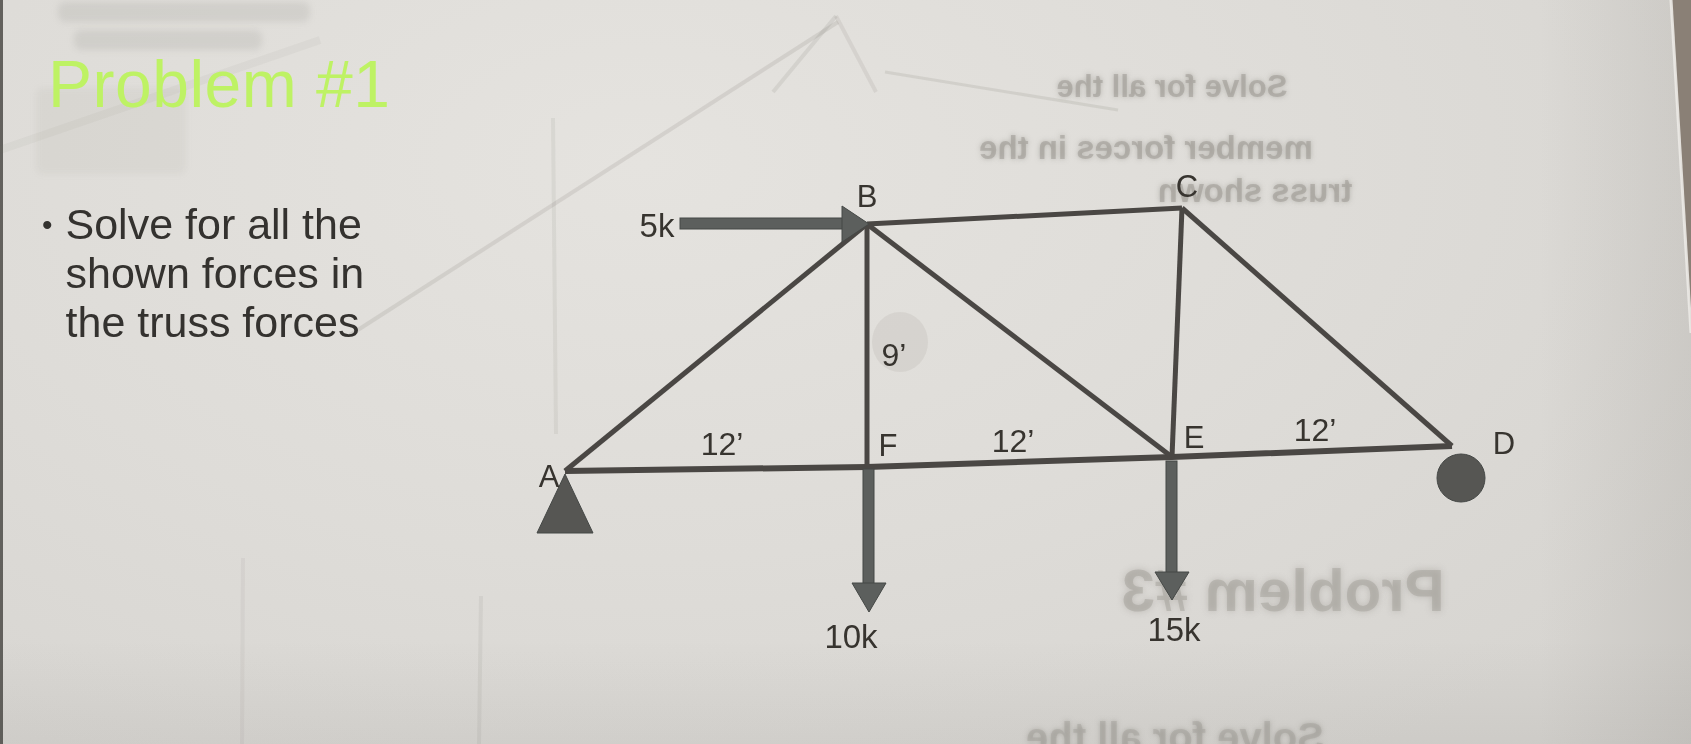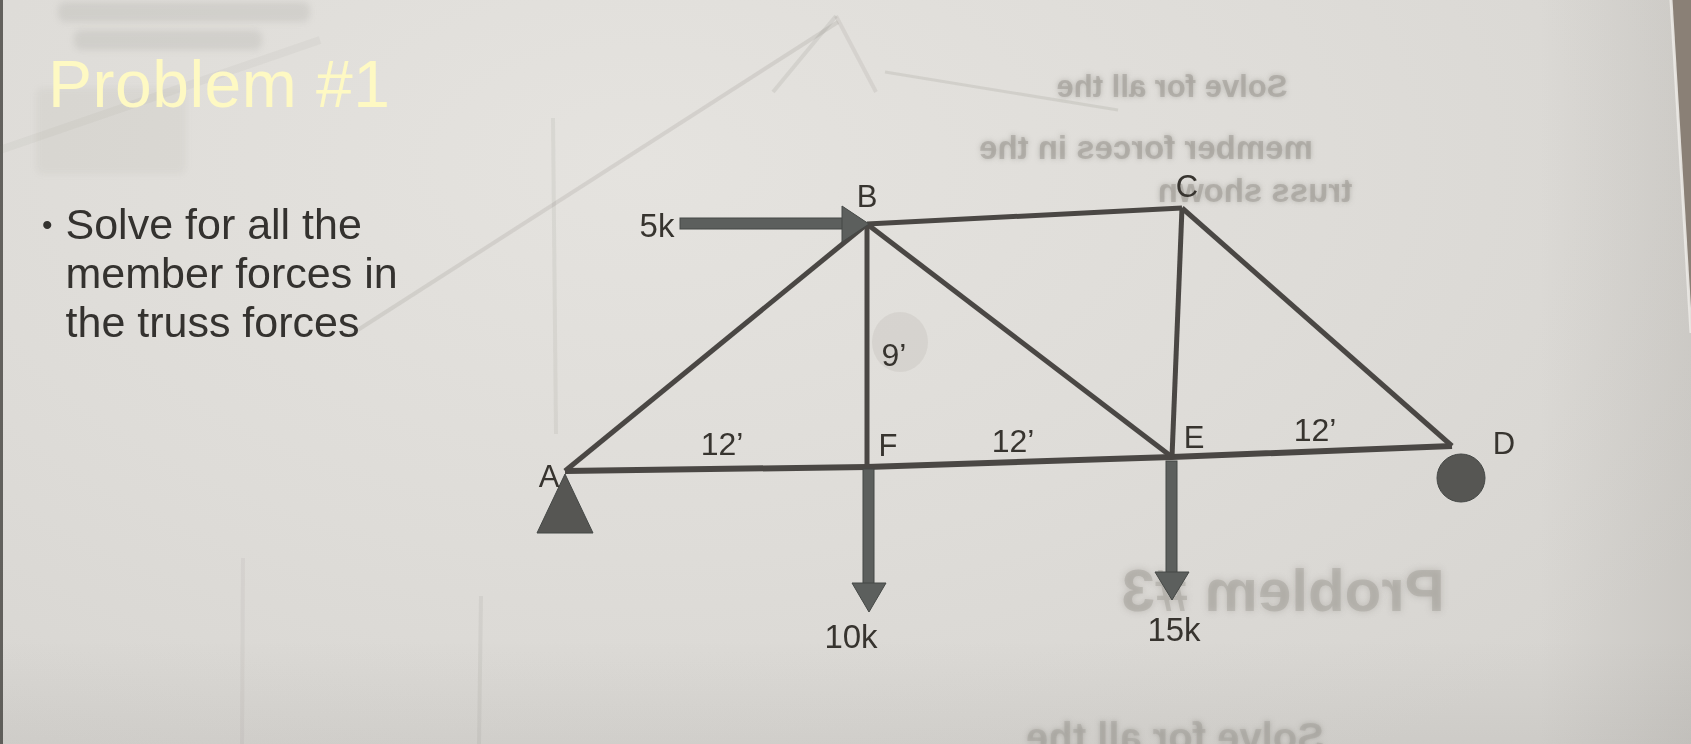--- a/index.html
+++ b/index.html
@@ -21,21 +21,21 @@
   .g3{left:1255px;top:191px;font-size:33px;}
   .gp3{left:1283px;top:590px;font-size:60px;color:rgba(152,149,142,.40);
        text-shadow:0 0 7px rgba(152,149,142,.45);}
   .gbot{left:1175px;top:737px;font-size:40px;color:rgba(150,147,140,.34);}
   .smudge{position:absolute;background:rgba(130,127,120,.15);border-radius:8px;filter:blur(3px);}
   .s1{left:58px;top:2px;width:252px;height:20px;}
   .s2{left:74px;top:30px;width:188px;height:20px;}
   .s3{left:36px;top:88px;width:150px;height:86px;background:rgba(130,127,120,.07);}
 
   .title{position:absolute;left:48px;top:46px;font-size:66px;font-weight:400;
-         color:#fef9c3;letter-spacing:.5px;}
+         color:#bef264;letter-spacing:.5px;}
   .bullet{position:absolute;left:42px;top:200px;display:flex;align-items:flex-start;}
   .bullet .marker{font-size:30px;line-height:49px;color:#34322f;margin-right:13px;}
   .bullet .blines{font-size:43px;line-height:49px;color:#34322f;}
 
   svg.truss{position:absolute;inset:0;}
   .member{stroke:#4a4744;stroke-width:5;fill:none;}
   .chord{stroke-width:6;}
   .arrowFill{fill:#5c5f5d;stroke:#454846;stroke-width:1;}
   .supFill{fill:#565653;stroke:#454846;stroke-width:1;}
   svg text{font-family:"Liberation Sans",sans-serif;fill:#37342f;}
@@ -119,17 +119,17 @@
       <polygon points="1671,0 1691,0 1691,333" fill="#8a8076"></polygon>
       <line x1="1671" y1="0" x2="1691" y2="333" stroke="#edebe7" stroke-width="3" opacity="0.9"></line>
     </g>
   </svg>
 
   <div class="title">Problem #1</div>
   <div class="bullet">
     <span class="marker">•</span>
     <div class="blines">
       <div>Solve for all the</div>
-      <div>member forces in</div>
+      <div>shown forces in</div>
       <div>the truss forces</div>
     </div>
   </div>
 </div>
 
 </body></html>

